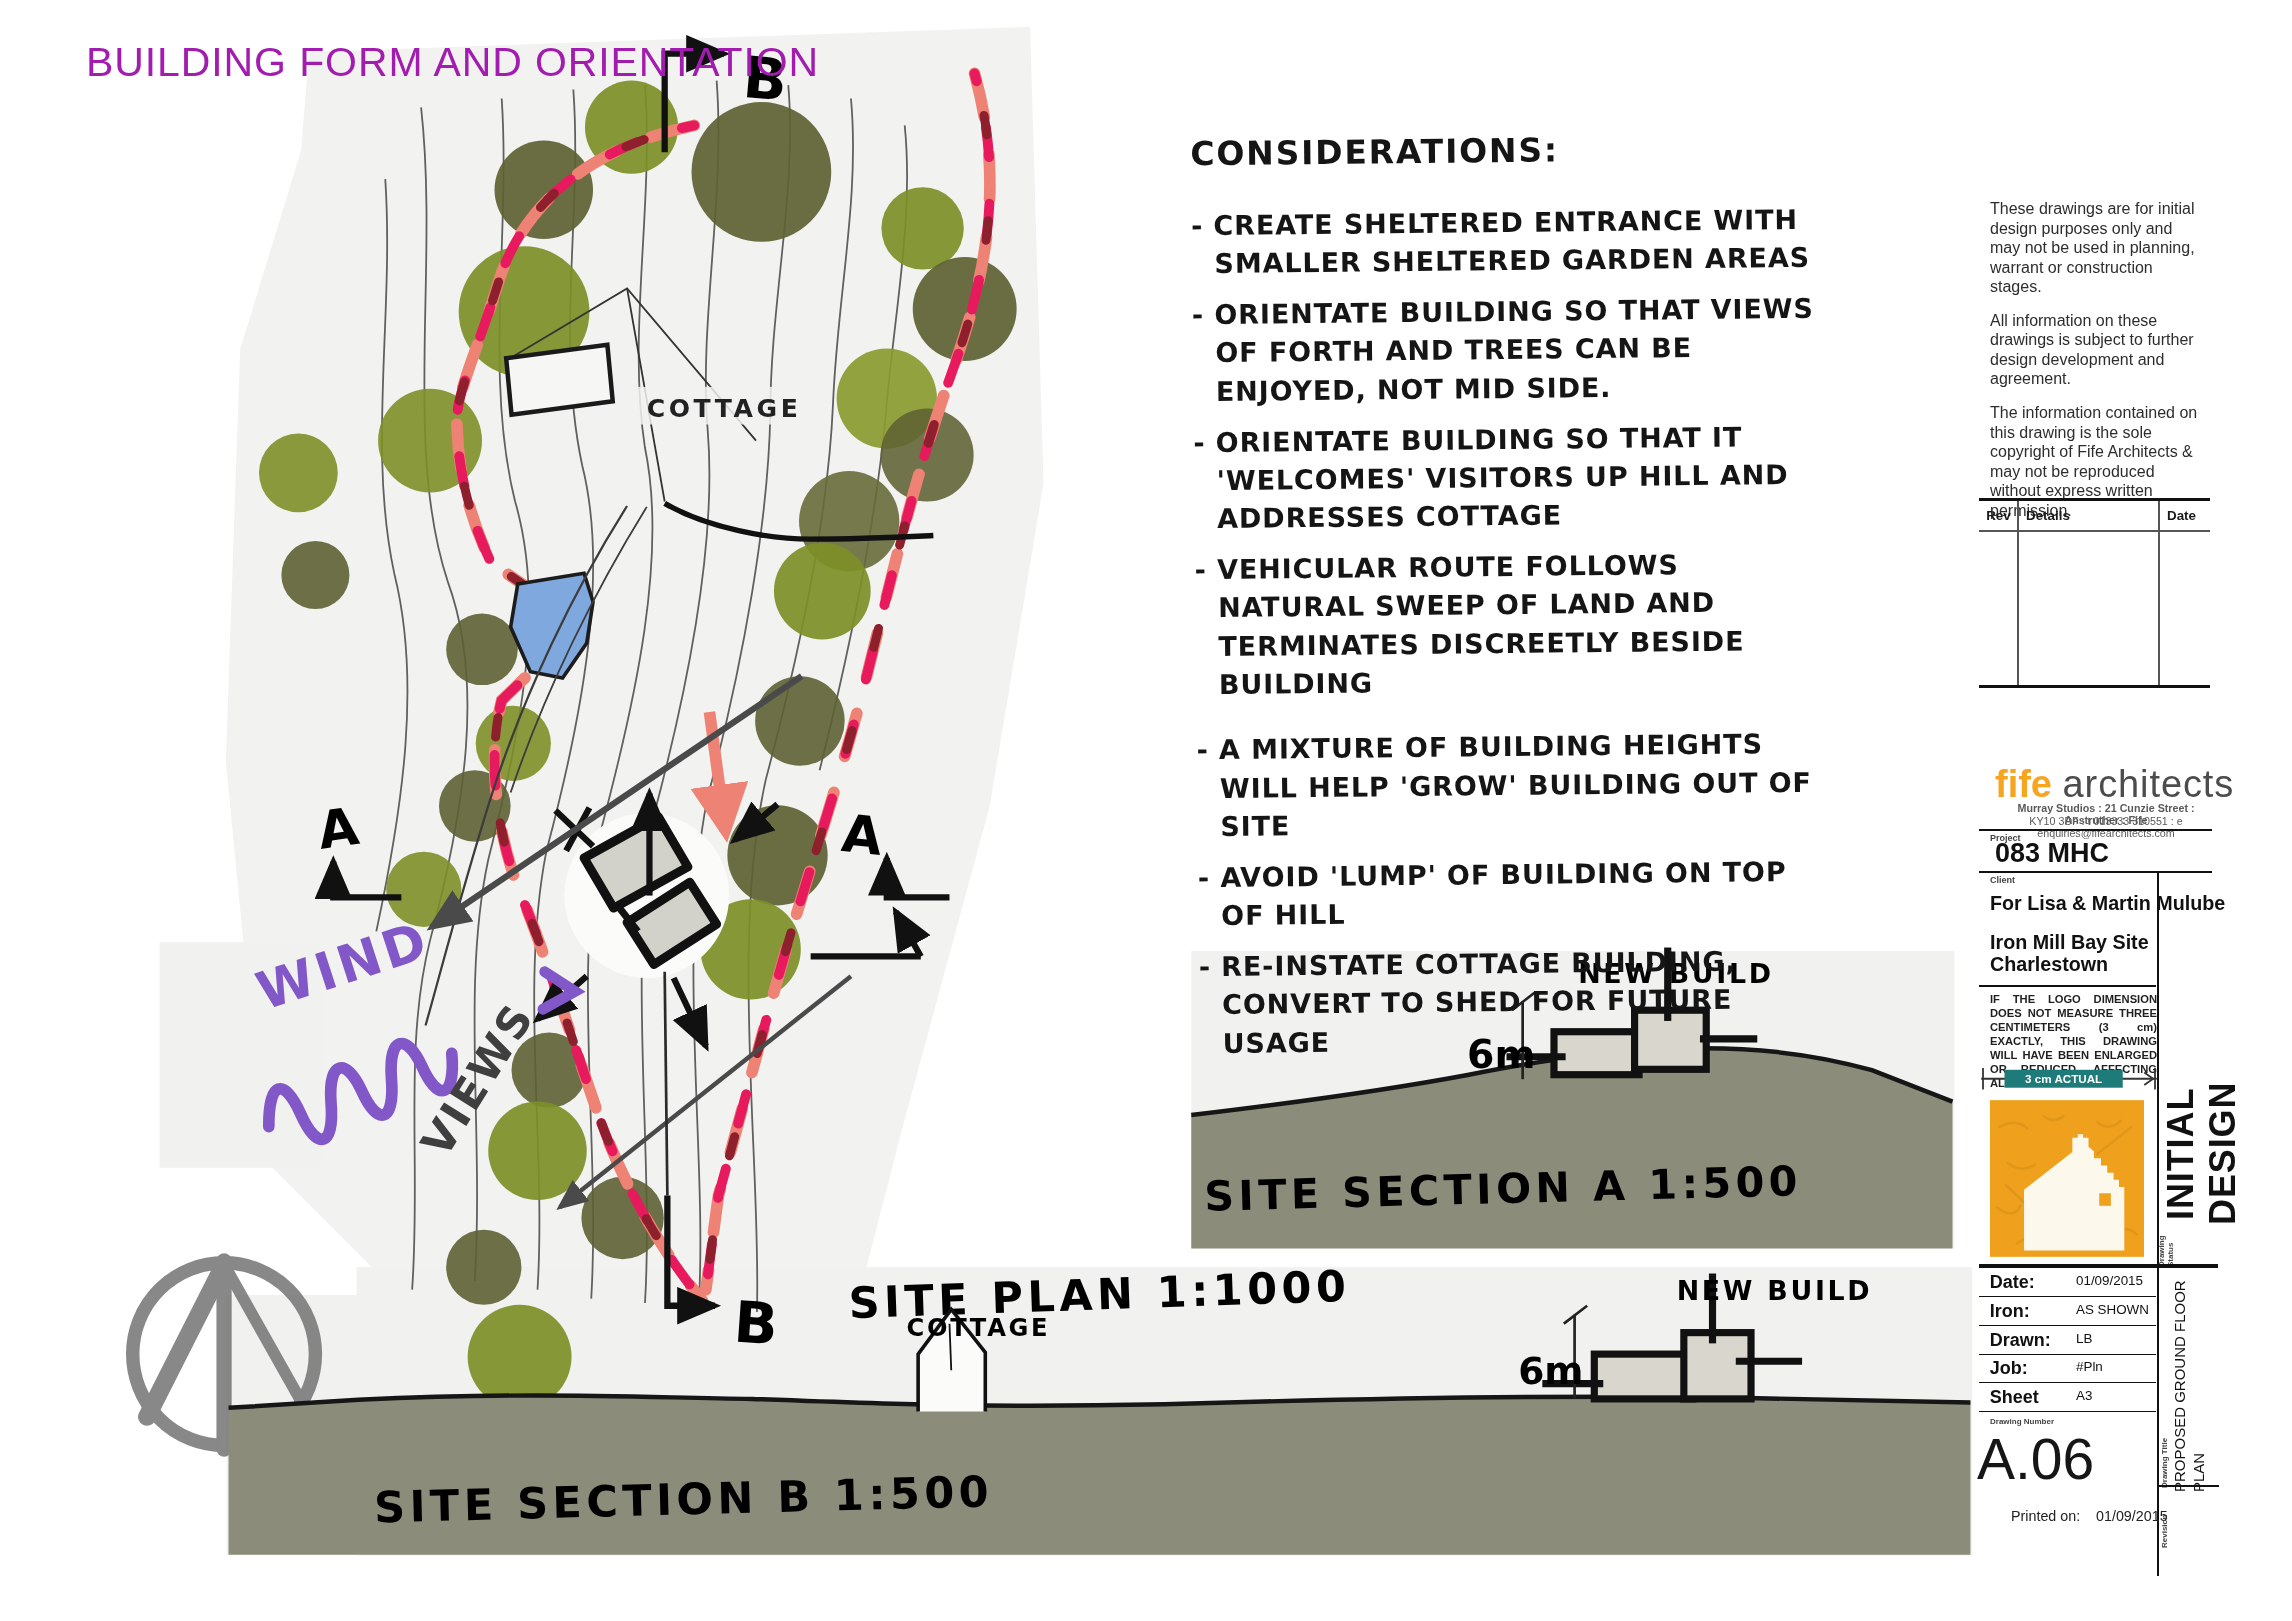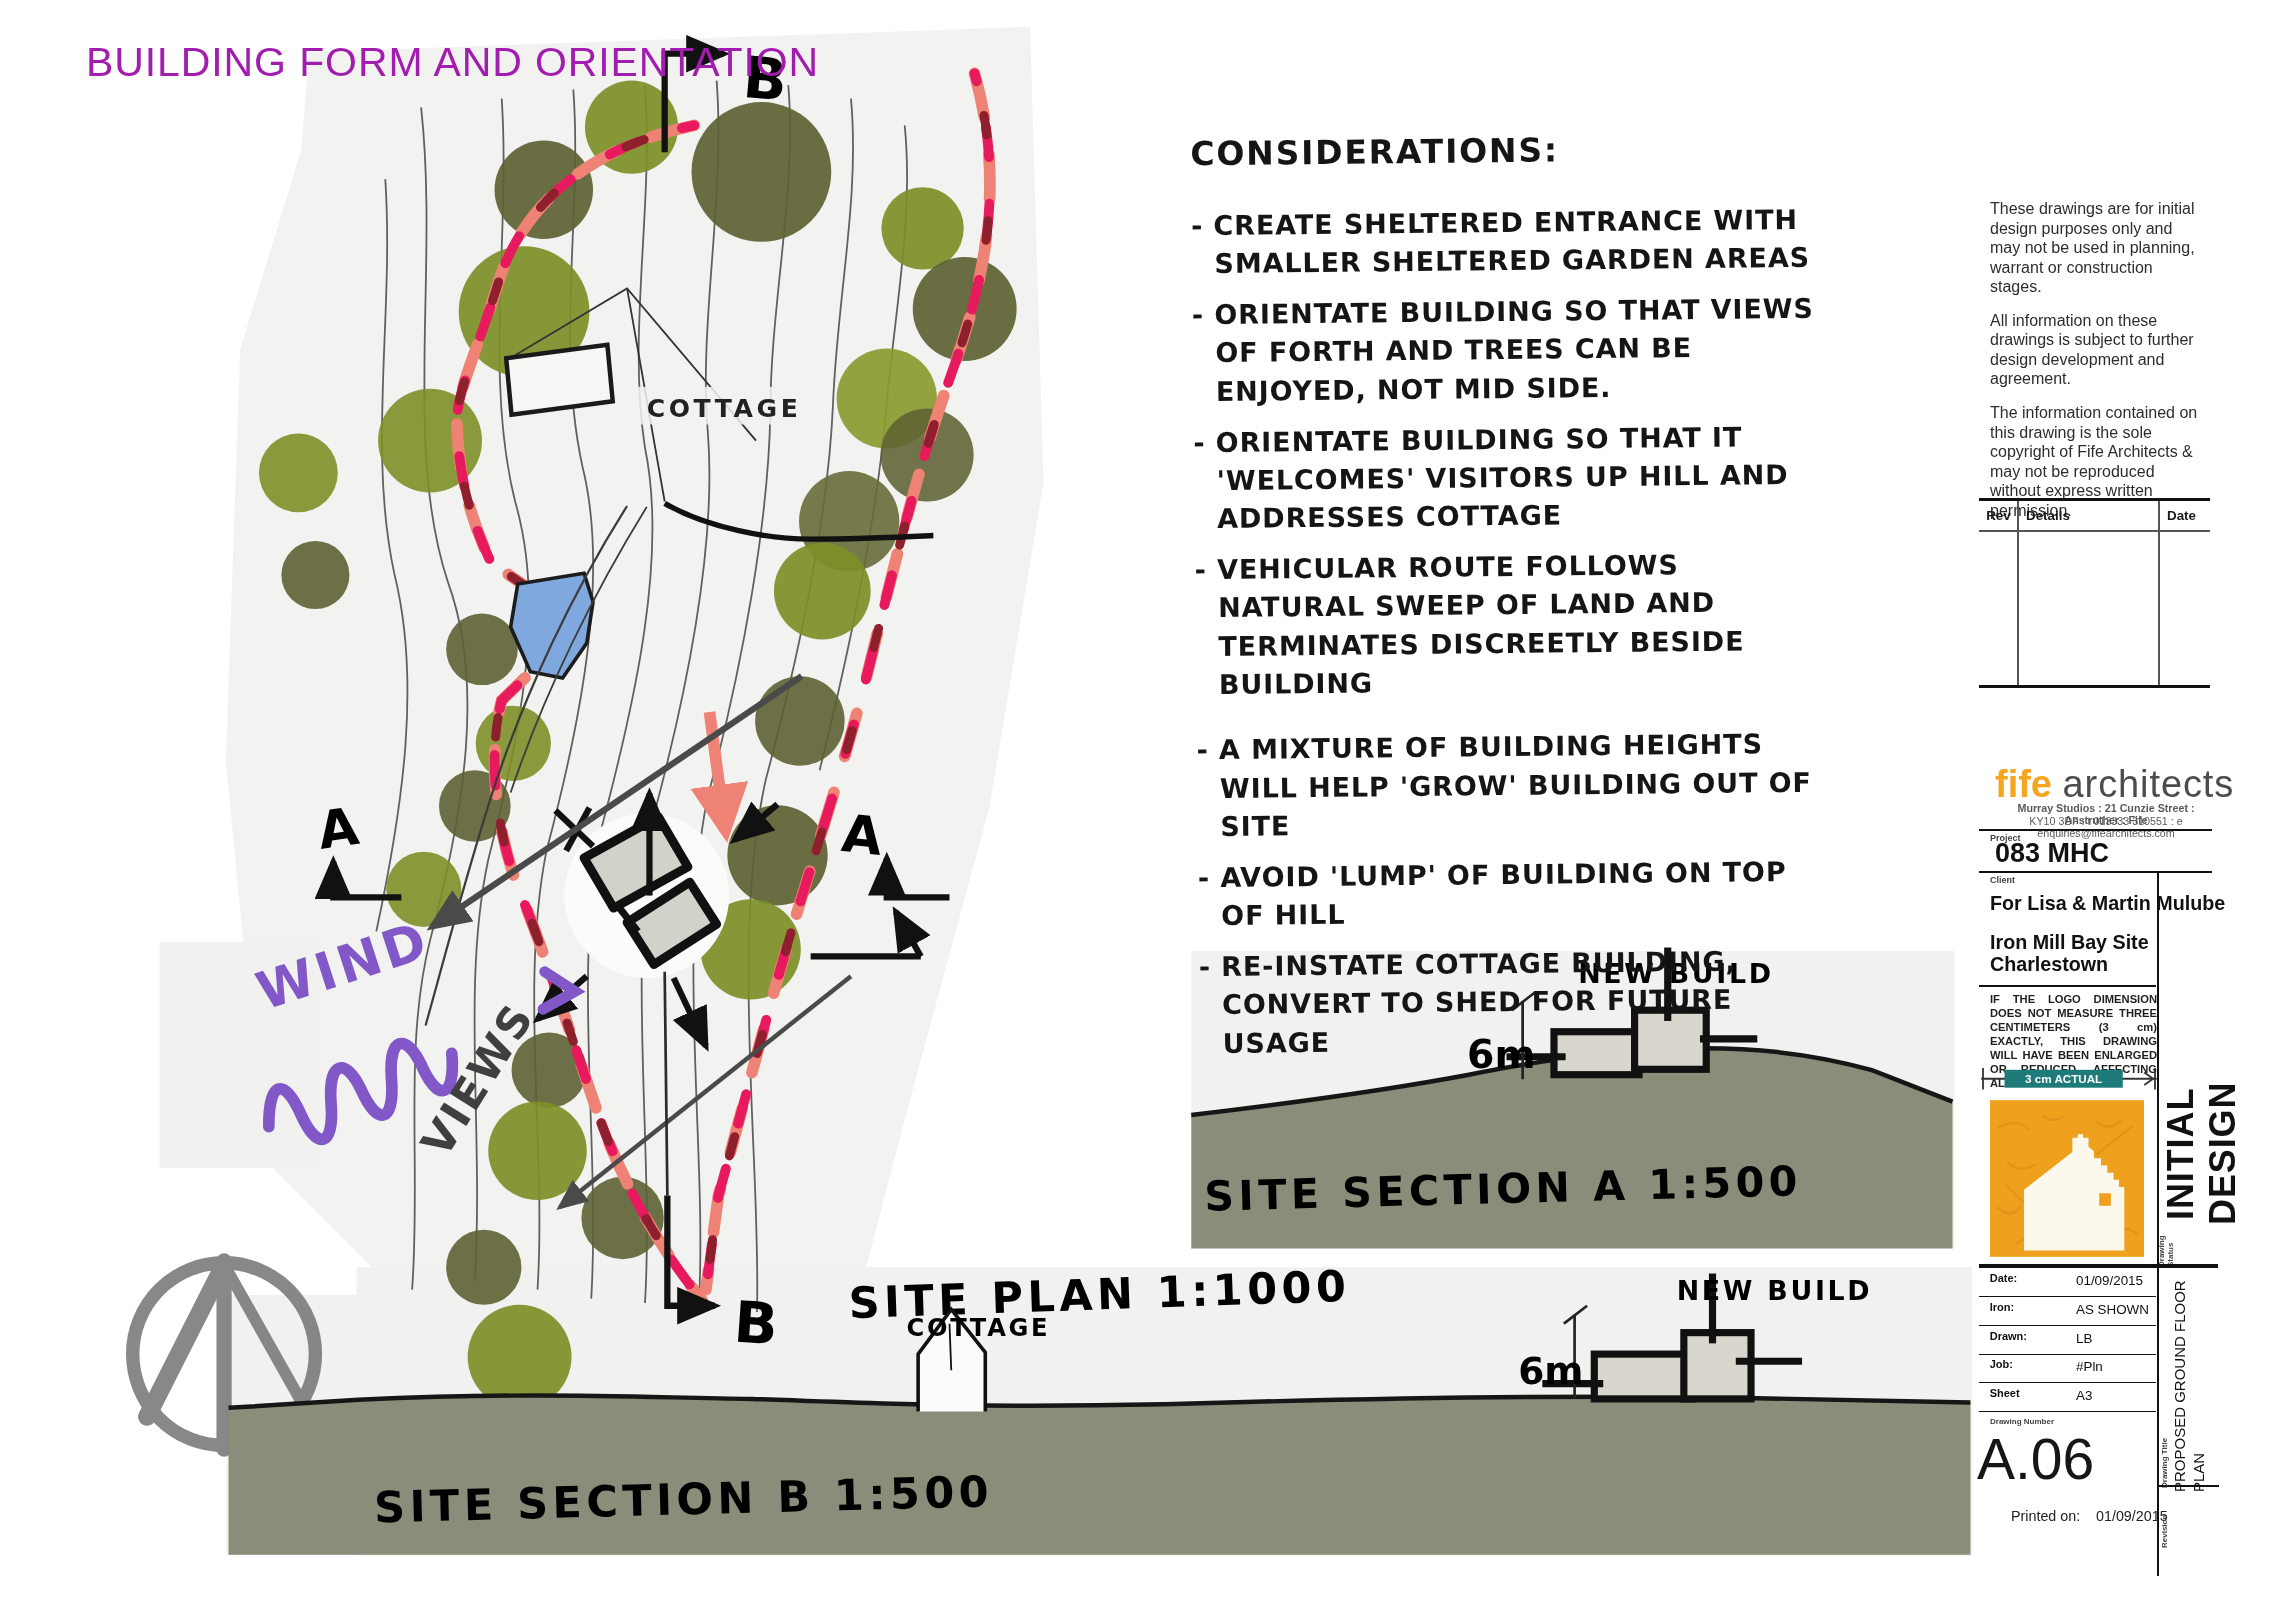--- a/index.html
+++ b/index.html
@@ -30,21 +30,21 @@
   #logo-line .arch{color:#4c4c4c;font-weight:400;letter-spacing:0.9px;}
   .addr{position:absolute;font-size:10.7px;color:#5a5a5a;width:224px;text-align:center;}
   #project-value{left:1995px;top:838px;font-size:27px;font-weight:bold;}
   .client-line{position:absolute;left:1990px;font-weight:bold;font-size:19.7px;}
   #scale-notice{left:1990px;top:992px;width:167px;font-size:11.2px;line-height:1.25;color:#1f1f1f;
      text-align:justify;font-weight:bold;}
   #status-value{left:2160px;top:1028px;height:251px;width:47px;font-size:36px;font-weight:bold;
      letter-spacing:0.9px;text-align:center;}
   #status-label{left:2157px;top:1211px;height:56px;width:10.7px;font-size:8px;font-weight:bold;color:#444;}
   .info-row{position:absolute;left:1979px;width:177px;height:29px;border-bottom:1.8px solid #111;}
-  .info-row .lab{position:absolute;left:10.7px;top:5.4px;font-size:11px;font-weight:bold;}
+  .info-row .lab{position:absolute;left:10.7px;top:5.4px;font-size:18px;font-weight:bold;}
   .info-row .val{position:absolute;left:97px;top:6.3px;font-size:13.4px;}
   #dwg-number{left:1977px;top:1426px;font-size:57px;color:#161616;}
   #printed-row{left:2011px;top:1508px;font-size:14.3px;color:#222;}
   #dwg-title{left:2171px;top:1270px;height:222px;width:41px;font-size:15px;line-height:1.25;}
   #dwg-title span{display:block;}
   #dwg-title-label{left:2160px;top:1406px;height:82px;width:9.9px;font-size:8px;font-weight:bold;color:#444;}
   #revision-label{left:2160px;top:1494px;height:54px;width:9.9px;font-size:8px;font-weight:bold;color:#444;}
   #scalebar{left:1981px;top:1068px;}
   #orange-logo{left:1990px;top:1100px;width:154px;height:157px;}
 </style>

